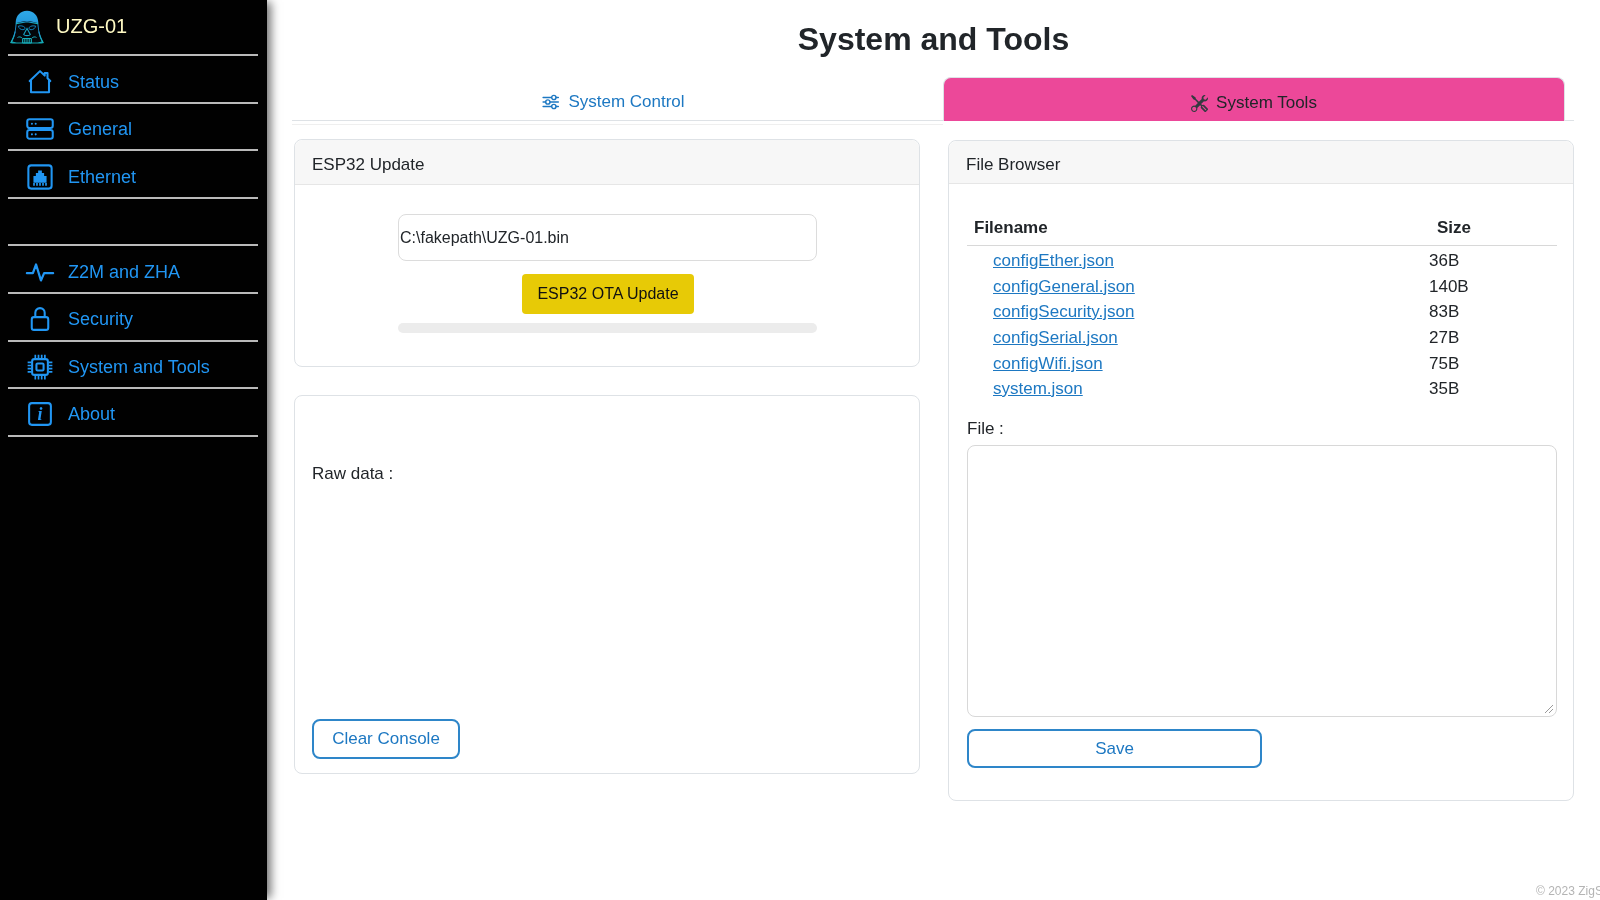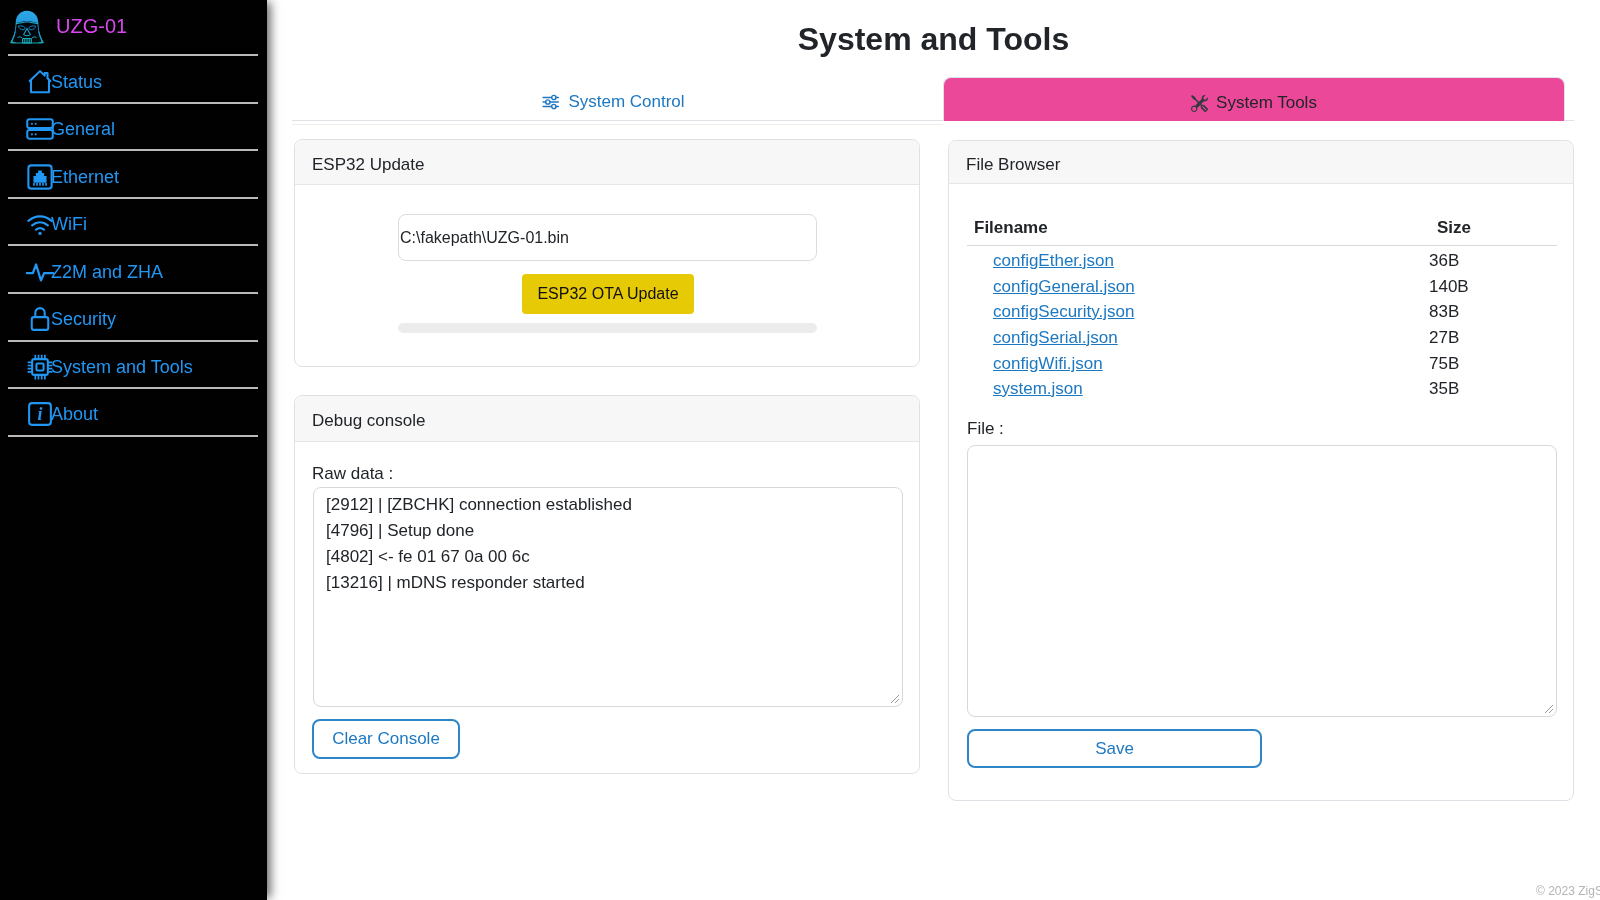--- a/index.html
+++ b/index.html
@@ -6,23 +6,23 @@
   html,body { width:1600px; height:900px; overflow:hidden; background:#fff;
     font-family:"Liberation Sans", sans-serif; }
   #page { position:relative; width:1600px; height:900px; }
 
   
   #sidebar { position:absolute; left:0; top:0; width:267px; height:900px;
     background:#010101; box-shadow:6px 0 9px -2px rgba(0,0,0,0.55); }
   .sep { position:absolute; left:8px; width:250px; height:2px; background:#b9b9b9; }
   .navrow { position:absolute; left:0; width:267px; height:34px; }
   .navrow svg { position:absolute; left:25px; top:50%; transform:translateY(-50%); }
-  .navrow .lbl { position:absolute; left:51px; top:50%; transform:translateY(-50%);
+  .navrow .lbl { position:absolute; left:68px; top:50%; transform:translateY(-50%);
     font-size:18px; color:#2196f3; white-space:nowrap; }
-  #logolbl { position:absolute; left:56px; top:15px; font-size:20px; color:#d946ef; }
+  #logolbl { position:absolute; left:56px; top:15px; font-size:20px; color:#fef9c3; }
 
   
   #main { position:absolute; left:267px; top:0; width:1333px; height:900px; }
   #title { position:absolute; left:0; top:21px; width:1333px; text-align:center;
     font-size:32px; font-weight:700; color:#212529; }
 
   
   .tabline { position:absolute; top:77px; height:44px; border-bottom:1px solid #dee2e6; }
   #tabL { left:25px; width:651px; }
   #tabR { left:1298px; width:9px; }
@@ -140,29 +140,20 @@
       <div class="lbl">General</div>
     </div>
     <div class="navrow" style="top:160px">
       <svg width="30" height="30" viewBox="0 0 16 16" fill="none" stroke="#2196f3" stroke-width="1.1">
         <rect x="1.8" y="1.8" width="12.4" height="12.4" rx="1.5"></rect>
         <path d="M4.5 11 V7.5 H5.8 V5.8 H7 V4.5 H9 V5.8 H10.2 V7.5 H11.5 V11 Z" fill="#2196f3" stroke="none"></path>
         <path d="M4.8 11.2 V12.6 M6.4 11.2 V12.6 M8 11.2 V12.6 M9.6 11.2 V12.6 M11.2 11.2 V12.6" stroke-width="0.9"></path>
       </svg>
       <div class="lbl">Ethernet</div>
     </div>
-    <div class="navrow" style="top:207px">
-      <svg width="30" height="30" viewBox="0 0 16 16" fill="none" stroke="#2196f3" stroke-width="1.2">
-        <path d="M1.8 6.3 C5.5 3.1 10.5 3.1 14.2 6.3" stroke-linecap="round"></path>
-        <path d="M3.8 8.7 C6.4 6.6 9.6 6.6 12.2 8.7" stroke-linecap="round"></path>
-        <path d="M5.9 11 C7.2 10 8.8 10 10.1 11" stroke-linecap="round"></path>
-        <circle cx="8" cy="13" r="0.9" fill="#2196f3" stroke="none"></circle>
-      </svg>
-      <div class="lbl">WiFi</div>
-    </div>
     <div class="navrow" style="top:255px">
       <svg width="30" height="30" viewBox="0 0 16 16" fill="none" stroke="#2196f3" stroke-width="1.2">
         <path d="M1 8.6 H4.2 L5.9 4 L8.5 12.5 L10.2 8.6 H15" stroke-linecap="round" stroke-linejoin="round"></path>
       </svg>
       <div class="lbl">Z2M and ZHA</div>
     </div>
     <div class="navrow" style="top:302px">
       <svg width="30" height="30" viewBox="0 0 16 16" fill="none" stroke="#2196f3" stroke-width="1.1">
         <rect x="3.6" y="7" width="8.8" height="6.8" rx="1.2"></rect>
         <path d="M5.5 7 V4.7 C5.5 3.3 6.5 2.2 8 2.2 C9.5 2.2 10.5 3.3 10.5 4.7 V7"></path>
@@ -215,27 +206,21 @@
     <div style="position:absolute;left:25px;top:124px;width:651px;height:1px;background:#efefef"></div>
 
     <div id="card1" class="card">
       <div class="cardhdr">ESP32 Update</div>
       <div id="fileinput">C:\fakepath\UZG-01.bin</div>
       <div id="otabtn">ESP32 OTA Update</div>
       <div id="progress"></div>
     </div>
 
     <div id="card2" class="card">
-      <div class="cardhdr">Debug console</div>
       <div id="rawlbl">Raw data :</div>
-      <div id="console">[2912] | [ZBCHK] connection established<br>[4796] | Setup done<br>[4802] &lt;- fe 01 67 0a 00 6c<br>[13216] | mDNS responder started
-        <svg class="grip" width="10" height="10" viewBox="0 0 10 10">
-            <path d="M1 9 L9 1 M5 9 L9 5" stroke="#9a9a9a" stroke-width="1"></path>
-          </svg>
-      </div>
       <div id="clearbtn">Clear Console</div>
     </div>
 
     <div id="card3" class="card">
       <div class="cardhdr">File Browser</div>
       <div id="thead">Filename<span class="sz">Size</span></div>
       <div id="theadline"></div>
       <div class="frow" style="top:110px"><a>configEther.json</a></div>
         <div class="fsize" style="top:110px">36B</div>
       <div class="frow" style="top:136px"><a>configGeneral.json</a></div>

